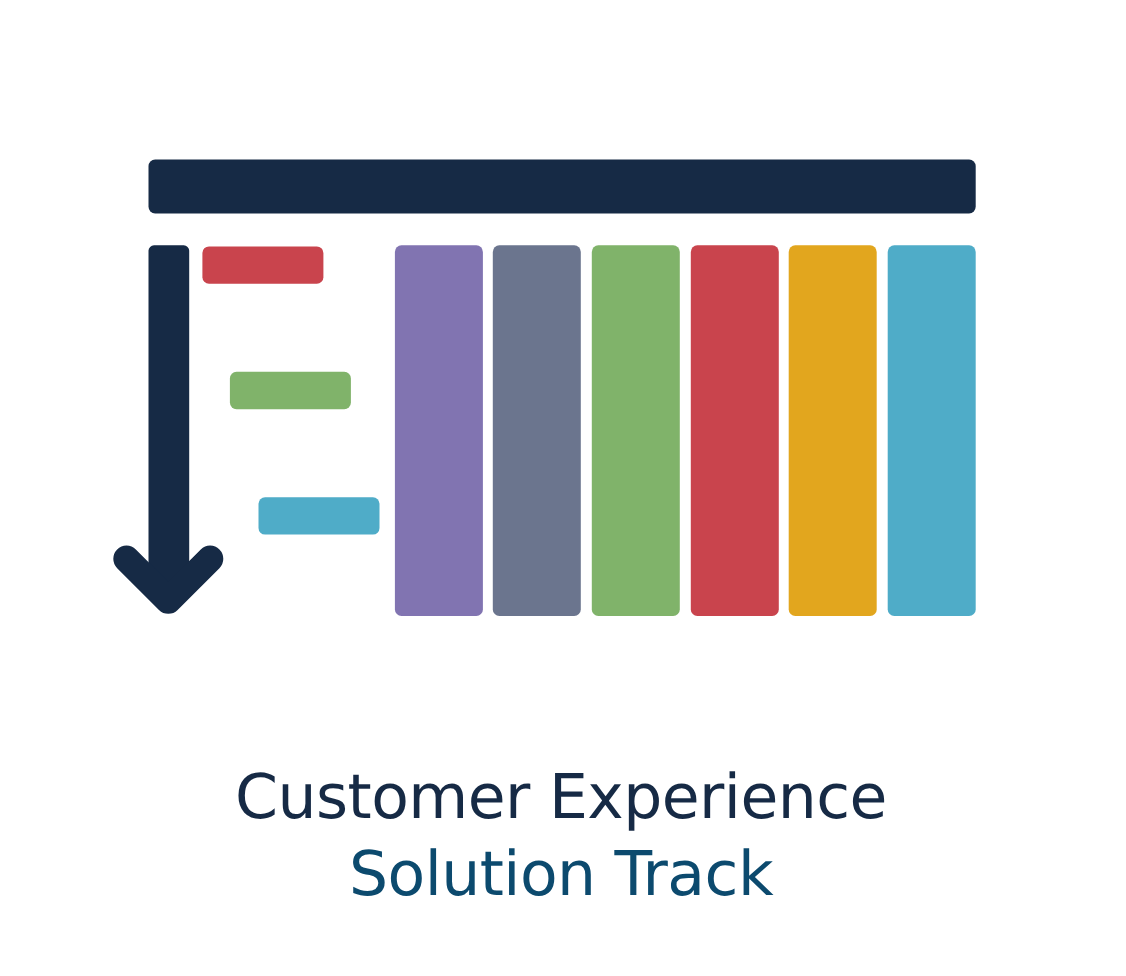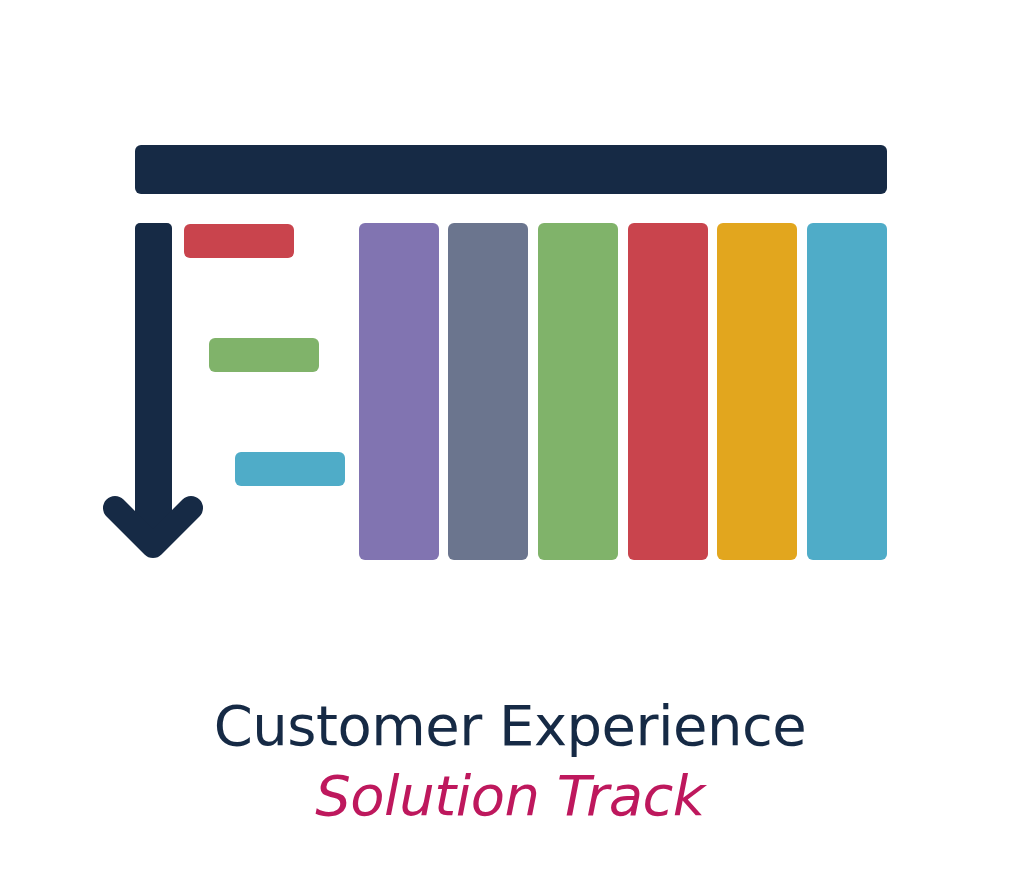--- a/index.html
+++ b/index.html
@@ -34,13 +34,13 @@
 
   <div class="shape column" style="background: rgb(129, 116, 177); left: 359px;"></div>
   <div class="shape column" style="background: rgb(107, 117, 142); left: 448px;"></div>
   <div class="shape column" style="background: rgb(128, 179, 106); left: 538px;"></div>
   <div class="shape column" style="background: rgb(201, 68, 77); left: 628px;"></div>
   <div class="shape column" style="background: rgb(226, 166, 30); left: 717px;"></div>
   <div class="shape column" style="background: rgb(79, 172, 200); left: 807px;"></div>
 </div>
 
 <div id="title-line-1" class="title" style="color: rgb(22, 42, 69);">Customer Experience</div>
-<div id="title-line-2" class="title" style="color: #be185d; font-style: italic;">Solution Track</div>
+<div id="title-line-2" class="title" style="color: #0c4a6e;">Solution Track</div>
 
 </body></html>

